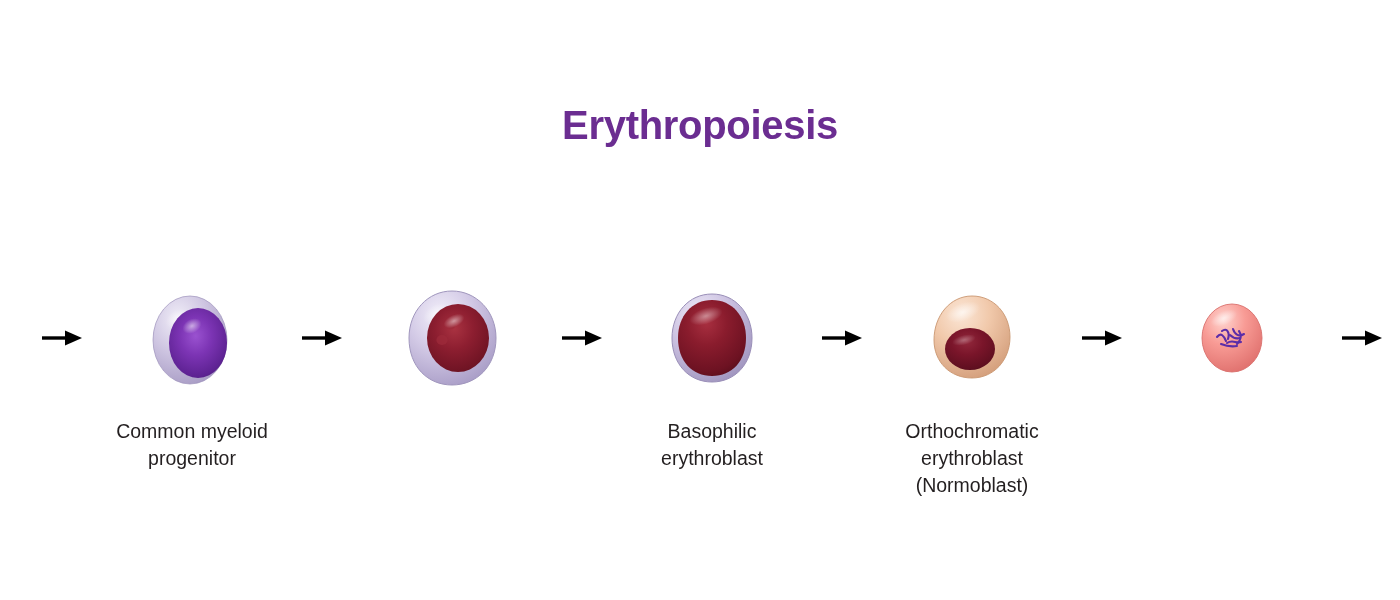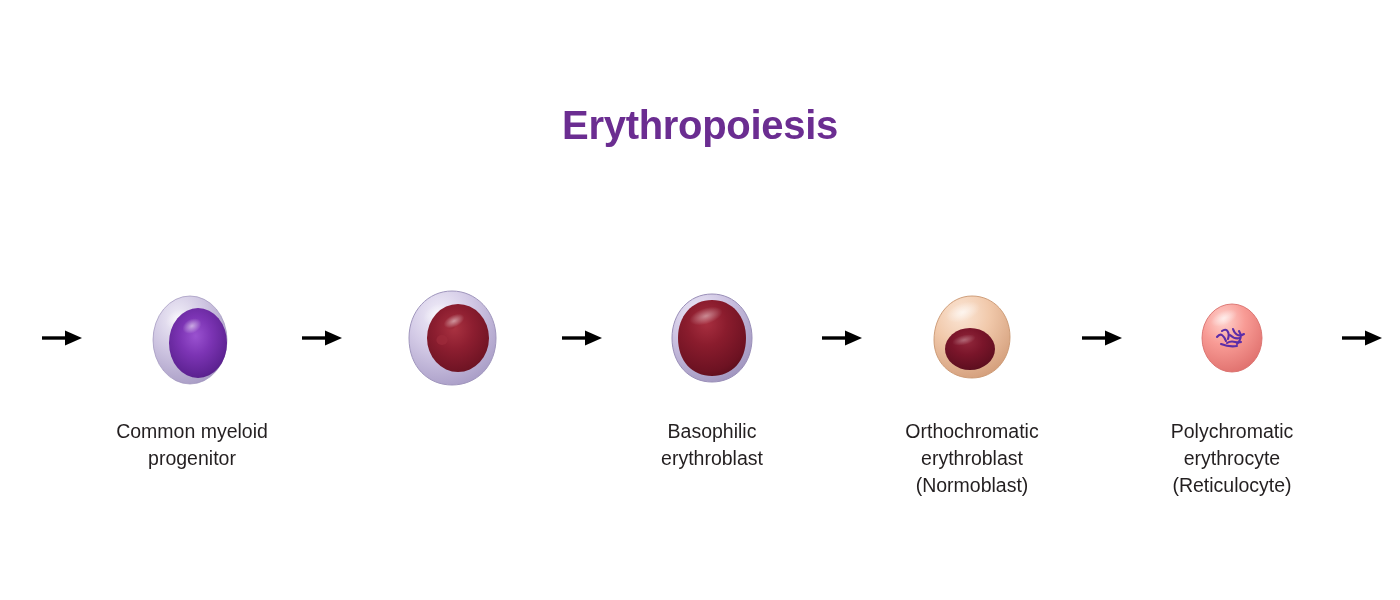--- a/index.html
+++ b/index.html
@@ -273,23 +273,20 @@
             <path d="M20 38 C24 33 27 37 29 42"></path>
             <path d="M25 32 C30 28 33 34 31 40"></path>
             <path d="M30 44 C36 40 39 45 44 43"></path>
             <path d="M36 30 C38 36 42 38 47 35"></path>
             <path d="M42 32 C45 36 44 41 40 45"></path>
             <path d="M24 45 C29 47 34 48 40 47"></path>
             <path d="M33 36 C36 39 39 40 43 39"></path>
           </g>
         </svg>
       </div>
-      <div class="stage-label">Polychromatic
-erythrocyte
-(Reticulocyte)</div>
     </div>
 
     <div class="arrow-box">
       <svg class="arrow-svg" width="42" height="20" viewBox="0 0 42 20">
         <line x1="1" y1="10" x2="27" y2="10" stroke="#000000" stroke-width="3.4"></line>
         <polygon points="24,2.5 41,10 24,17.5" fill="#000000"></polygon>
       </svg>
     </div>
 
     <div class="stage">

